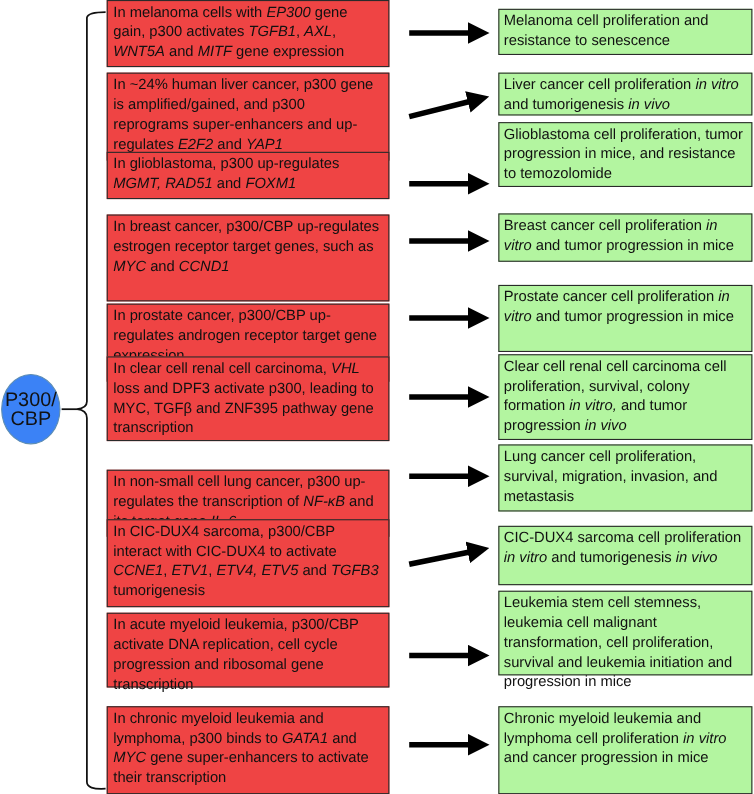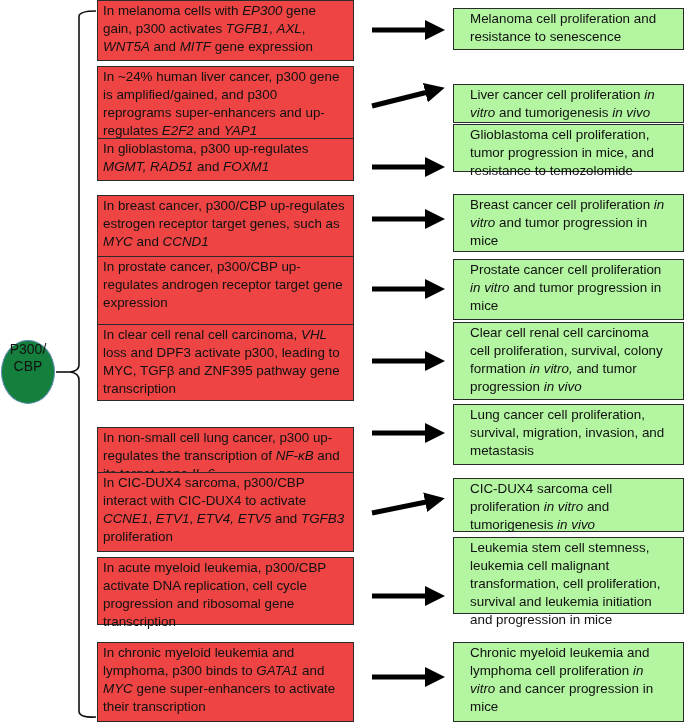--- a/index.html
+++ b/index.html
@@ -1,26 +1,26 @@
 <!DOCTYPE html>
 <html><head>
 <meta charset="utf-8">
 <style>
   html, body { margin:0; padding:0; background:#ffffff; }
   body { width:685px; height:722px; position:relative; overflow:hidden;
          font-family:"Liberation Sans", sans-serif; color:#111; }
   .box { position:absolute; box-sizing:border-box; border:1.5px solid #2a2a2a;
          font-size:13.4px; line-height:18px; padding:1px 5px; }
   .cause { background:#ef4444; left:97px; width:257px; }
-  .effect { background:#b3f5a0; left:453px; width:231px; padding:1px 16px; }
+  .effect { background:#b3f5a0; left:453px; width:231px; padding:1px 4px; }
   .box i { font-style:italic; }
   .hub { position:absolute; left:1px; top:340px; width:54px; height:64px; border-radius:50%;
-         background:#15803d; border:1.5px solid #5d8db3; box-sizing:border-box;
-         display:flex; align-items:flex-start; justify-content:center; text-align:center;
-         font-size:14px; line-height:17px; color:#111; }
+         background:#3b82f6; border:1.5px solid #5d8db3; box-sizing:border-box;
+         display:flex; align-items:center; justify-content:center; text-align:center;
+         font-size:18px; line-height:17px; color:#111; }
   svg.links { position:absolute; left:0; top:0; width:685px; height:722px; }
 </style>
 </head>
 <body>
 
 <svg class="links" viewBox="0 0 685 722">
   <defs>
     <marker id="ah" markerWidth="4" markerHeight="4" refX="2.2" refY="2" orient="auto" markerUnits="strokeWidth">
       <path d="M0,0 L4,2 L0,4 Z" fill="#000"></path>
     </marker>
@@ -44,29 +44,29 @@
 </svg>
 
 <div class="hub">
   <div><span>P300/</span><br><span>CBP</span></div>
 </div>
 
 <div class="box cause" style="top:0px;height:61px"><span>In melanoma cells with </span><i>EP300</i><span> gene gain, p300 activates </span><i>TGFB1</i><span>, </span><i>AXL</i><span>, </span><i>WNT5A</i><span> and </span><i>MITF</i><span> gene expression</span></div>
 <div class="box cause" style="top:66px;height:80px"><span>In ~24% human liver cancer, p300 gene is amplified/gained,  and p300 reprograms super-enhancers and up-regulates </span><i>E2F2</i><span> and </span><i>YAP1</i></div>
 <div class="box cause" style="top:138px;height:43px"><span>In glioblastoma, p300 up-regulates </span><i>MGMT, RAD51</i><span> and </span><i>FOXM1</i></div>
 <div class="box cause" style="top:195px;height:79px"><span>In breast cancer, p300/CBP up-regulates estrogen receptor target genes, such as </span><i>MYC</i><span> and </span><i>CCND1</i></div>
-<div class="box cause" style="top:256px;height:71px"><span>In prostate cancer, p300/CBP up-regulates androgen receptor target gene expression</span></div>
+<div class="box cause" style="top:276px;height:71px"><span>In prostate cancer, p300/CBP up-regulates androgen receptor target gene expression</span></div>
 <div class="box cause" style="top:324px;height:77px"><span>In clear cell renal cell carcinoma, </span><i>VHL</i><span> loss and DPF3 activate p300, leading to MYC, TGFβ and ZNF395 pathway gene transcription</span></div>
 <div class="box cause" style="top:427px;height:61px"><span>In non-small cell lung cancer, p300 up-regulates the transcription of </span><i>NF-κB</i><span> and its target gene </span><i>IL-6</i></div>
-<div class="box cause" style="top:472px;height:80px"><span>In CIC-DUX4 sarcoma, p300/CBP interact with CIC-DUX4 to activate </span><i>CCNE1</i><span>, </span><i>ETV1</i><span>, </span><i>ETV4, ETV5</i><span> and </span><i>TGFB3</i><span> proliferation</span></div>
+<div class="box cause" style="top:472px;height:80px"><span>In CIC-DUX4 sarcoma, p300/CBP interact with CIC-DUX4 to activate </span><i>CCNE1</i><span>, </span><i>ETV1</i><span>, </span><i>ETV4, ETV5</i><span> and </span><i>TGFB3</i><span> tumorigenesis</span></div>
 <div class="box cause" style="top:557px;height:68px"><span>In acute myeloid leukemia, p300/CBP activate DNA replication, cell cycle progression and ribosomal gene transcription</span></div>
 <div class="box cause" style="top:642px;height:80px"><span>In chronic myeloid leukemia and lymphoma, p300 binds to </span><i>GATA1</i><span> and </span><i>MYC</i><span> gene super-enhancers to activate their transcription</span></div>
 
 <div class="box effect" style="top:8px;height:42px"><span>Melanoma cell proliferation and resistance to senescence</span></div>
-<div class="box effect" style="top:84px;height:39px"><span>Liver cancer cell proliferation </span><i>in vitro</i><span> and tumorigenesis </span><i>in vivo</i></div>
-<div class="box effect" style="top:124px;height:48px"><span>Glioblastoma cell proliferation, tumor progression in mice, and resistance to temozolomide</span></div>
-<div class="box effect" style="top:194px;height:58px"><span>Breast cancer cell proliferation </span><i>in vitro</i><span> and tumor progression in mice</span></div>
+<div class="box effect" style="top:66px;height:39px"><span>Liver cancer cell proliferation </span><i>in vitro</i><span> and tumorigenesis </span><i>in vivo</i></div>
+<div class="box effect" style="top:111px;height:59px"><span>Glioblastoma cell proliferation, tumor progression in mice, and resistance to temozolomide</span></div>
+<div class="box effect" style="top:194px;height:44px"><span>Breast cancer cell proliferation </span><i>in vitro</i><span> and tumor progression in mice</span></div>
 <div class="box effect" style="top:259px;height:61px"><span>Prostate cancer cell proliferation </span><i>in vitro</i><span> and tumor progression in mice</span></div>
 <div class="box effect" style="top:322px;height:78px"><span>Clear cell renal cell carcinoma cell proliferation, survival, colony formation </span><i>in vitro,</i><span> and tumor progression </span><i>in vivo</i></div>
 <div class="box effect" style="top:404px;height:61px"><span>Lung cancer cell proliferation, survival, migration, invasion, and metastasis</span></div>
 <div class="box effect" style="top:478px;height:54px"><span>CIC-DUX4 sarcoma cell proliferation </span><i>in vitro</i><span> and tumorigenesis </span><i>in vivo</i></div>
 <div class="box effect" style="top:537px;height:77px"><span>Leukemia stem cell stemness, leukemia cell malignant transformation, cell proliferation, survival and leukemia initiation and progression in mice</span></div>
 <div class="box effect" style="top:642px;height:80px"><span>Chronic myeloid leukemia and lymphoma cell proliferation </span><i>in vitro</i><span> and cancer progression in mice</span></div>
 
 </body></html>

